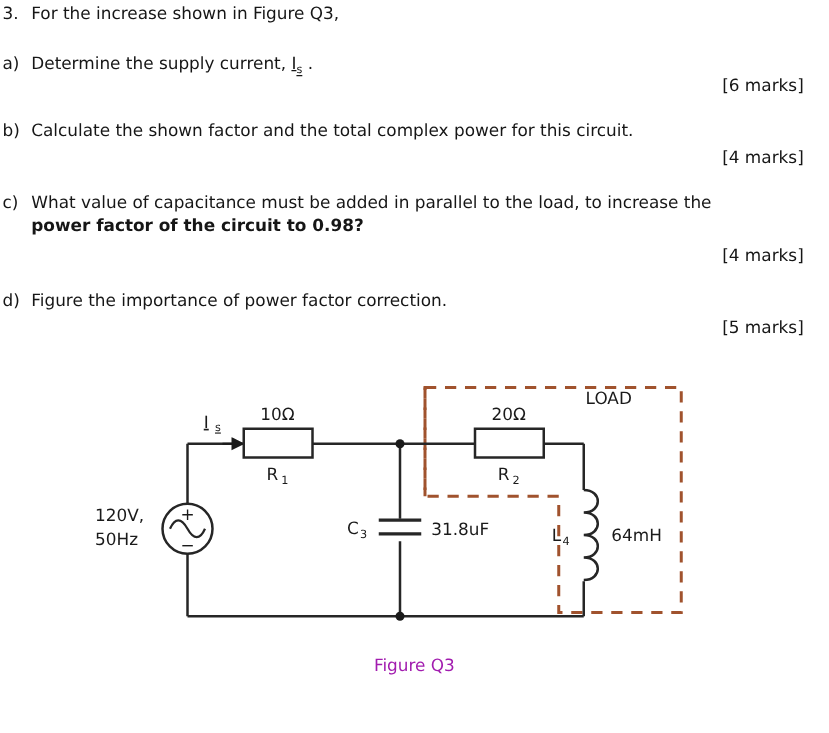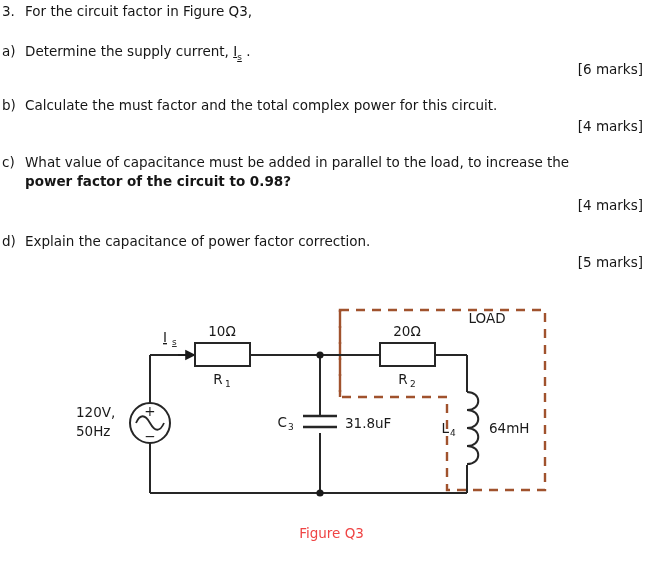--- a/index.html
+++ b/index.html
@@ -63,57 +63,57 @@
     height: 250px;
   }
 
   #figure-caption {
     position: absolute;
     left: 0;
     top: 525px;
     width: 663px;
     text-align: center;
     font-size: 13.5px;
-    color: #ef4444;
+    color: #a21caf;
   }
 
   svg { display: block; }
 
   .ctext {
     font-family: "DejaVu Sans", sans-serif;
     font-size: 13.5px;
     fill: #1a1a1a;
   }
   .ctext-sub {
     font-family: "DejaVu Sans", sans-serif;
     font-size: 9px;
     fill: #1a1a1a;
   }
 </style>
 </head>
 <body>
 
 <div class="qtext" id="q-head-num">3.</div>
-<div class="qtext" id="q-head-text">For the circuit factor in Figure Q3,</div>
+<div class="qtext" id="q-head-text">For the increase shown in Figure Q3,</div>
 
 <div class="qtext" id="a-label">a)</div>
 <div class="qtext" id="a-text"><span>Determine the supply current, </span><span style="text-decoration:underline;">I</span><sub style="font-size:9px;text-decoration:underline;">s</sub><span> .</span></div>
 <div class="marks" id="a-marks">[6 marks]</div>
 
 <div class="qtext" id="b-label">b)</div>
-<div class="qtext" id="b-text">Calculate the must factor and the total complex power for this circuit.</div>
+<div class="qtext" id="b-text">Calculate the shown factor and the total complex power for this circuit.</div>
 <div class="marks" id="b-marks">[4 marks]</div>
 
 <div class="qtext" id="c-label">c)</div>
 <div class="qtext" id="c-text1">What value of capacitance must be added in parallel to the load, to increase the</div>
 <div class="qtext" id="c-text2">power factor of the circuit to 0.98?</div>
 <div class="marks" id="c-marks">[4 marks]</div>
 
 <div class="qtext" id="d-label">d)</div>
-<div class="qtext" id="d-text">Explain the capacitance of power factor correction.</div>
+<div class="qtext" id="d-text">Figure the importance of power factor correction.</div>
 <div class="marks" id="d-marks">[5 marks]</div>
 
 <div id="circuit-figure">
   <svg width="663" height="250" viewBox="0 0 663 250" xmlns="http://www.w3.org/2000/svg">
 
     <polyline points="340,15 340,102 340,102 340,102 340,102 340,102 340,102" fill="none" stroke="#A0522D" stroke-width="2.4" stroke-dasharray="9,7"></polyline>
     <path d="M 340,15 L 545,15 L 545,195 L 447,195 L 447,102 L 340,102 Z" fill="none" stroke="#A0522D" stroke-width="2.4" stroke-dasharray="9,7" stroke-linecap="butt"></path>
 
     <text class="ctext" x="487" y="28" text-anchor="middle">LOAD</text>
 

